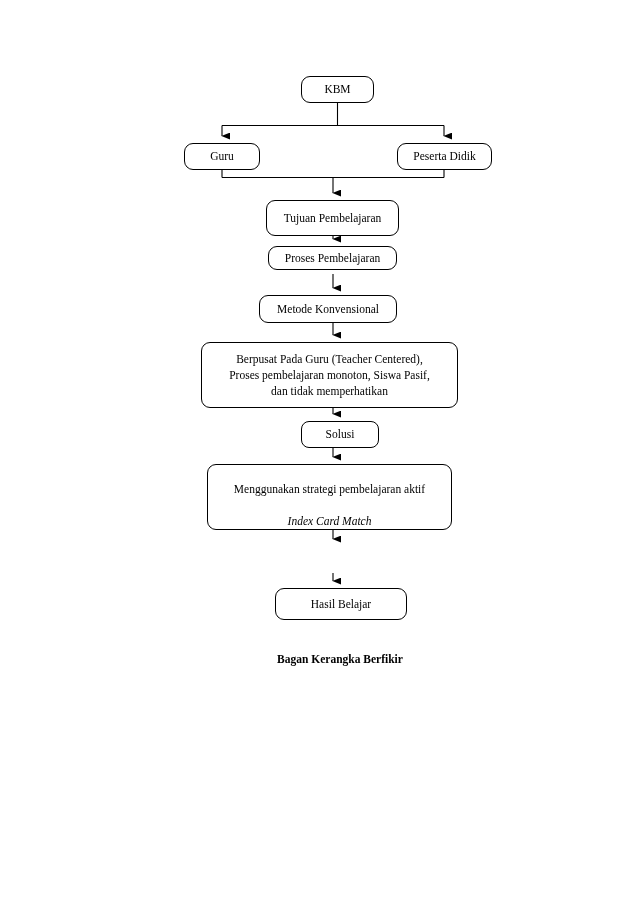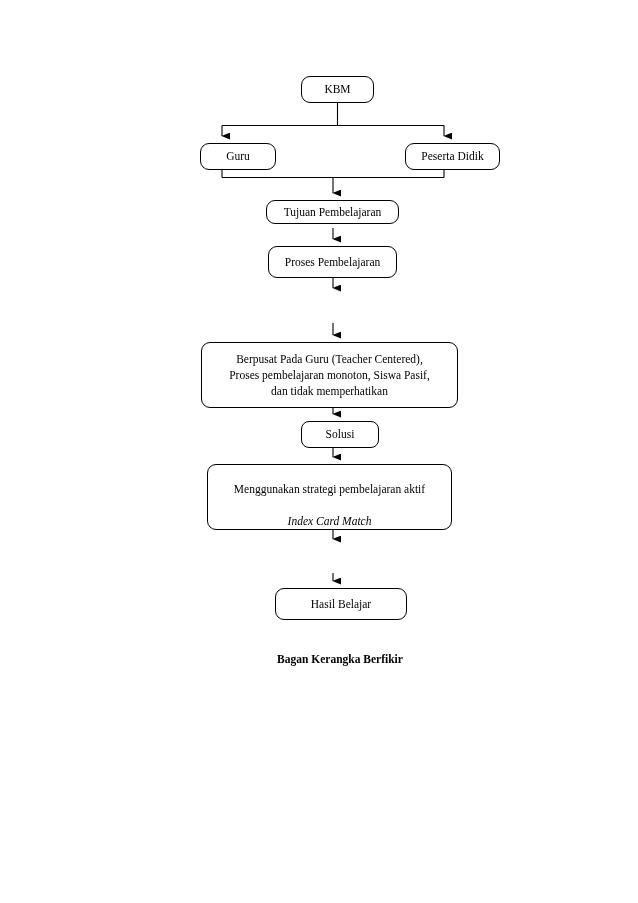--- a/index.html
+++ b/index.html
@@ -116,28 +116,29 @@
     <g>
       <path d="M 333 512 L 333 539" stroke="#000000" stroke-width="1.1" fill="none" marker-end="url(#arrowhead)"></path>
     </g>
     <g>
       <path d="M 333 573 L 333 581" stroke="#000000" stroke-width="1.1" fill="none" marker-end="url(#arrowhead)"></path>
     </g>
   </svg>
 
   <div class="node" style="left: 301px; top: 76px; width: 73px; height: 27px;">KBM</div>
 
-  <div class="node" style="left: 184px; top: 143px; width: 76px; height: 27px; margin-left: 16px;">Guru</div>
+  <div class="node" style="left: 184px; top: 143px; width: 76px; height: 27px;">Guru</div>
 
-  <div class="node" style="left: 397px; top: 143px; width: 95px; height: 27px; margin-left: 8px;">Peserta Didik</div>
+  <div class="node" style="left: 397px; top: 143px; width: 95px; height: 27px;">Peserta Didik</div>
 
-  <div class="node" style="left: 266px; top: 200px; width: 133px; height: 24px;">Tujuan Pembelajaran</div>
+  <div class="node" style="left: 266px; top: 200px; width: 133px; height: 36px;">Tujuan Pembelajaran</div>
 
-  <div class="node" style="left: 268px; top: 246px; width: 129px; height: 32px; text-align: right;">Proses Pembelajaran</div>
+  <div class="node" style="left: 268px; top: 246px; width: 129px; height: 24px; text-align: right;">Proses Pembelajaran</div>
 
+  <div class="node" style="left: 259px; top: 295px; width: 138px; height: 28px;">Metode Konvensional</div>
 
   <div class="node multiline" style="left: 201px; top: 342px; width: 257px; height: 66px;">Berpusat Pada Guru (Teacher Centered),
 Proses pembelajaran monoton, Siswa Pasif,
 dan tidak memperhatikan</div>
 
   <div class="node" style="left: 301px; top: 421px; width: 78px; height: 27px; border-radius: 8px;">Solusi</div>
 
   <div class="node multiline" style="left: 207px; top: 464px; width: 245px; height: 66px;">
     <span>
       <span>Menggunakan strategi pembelajaran aktif</span><br>

